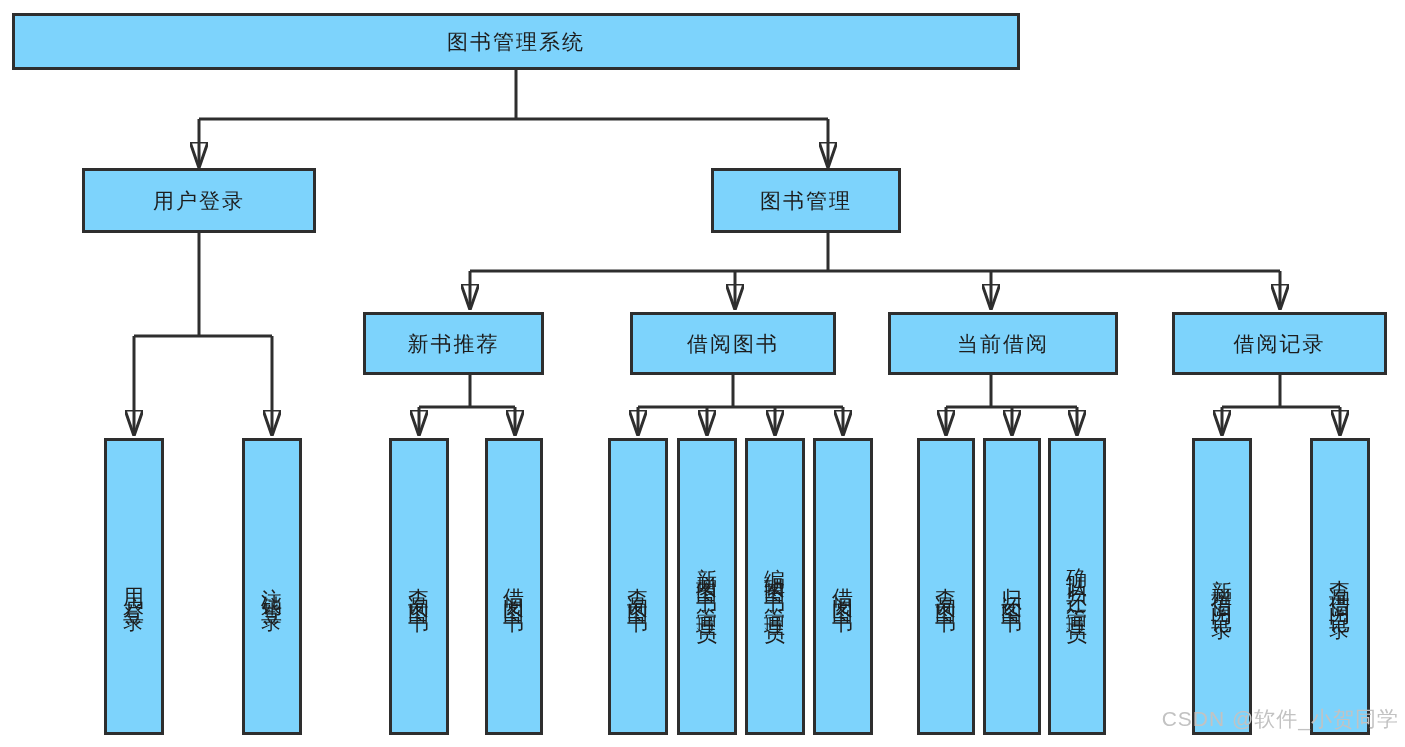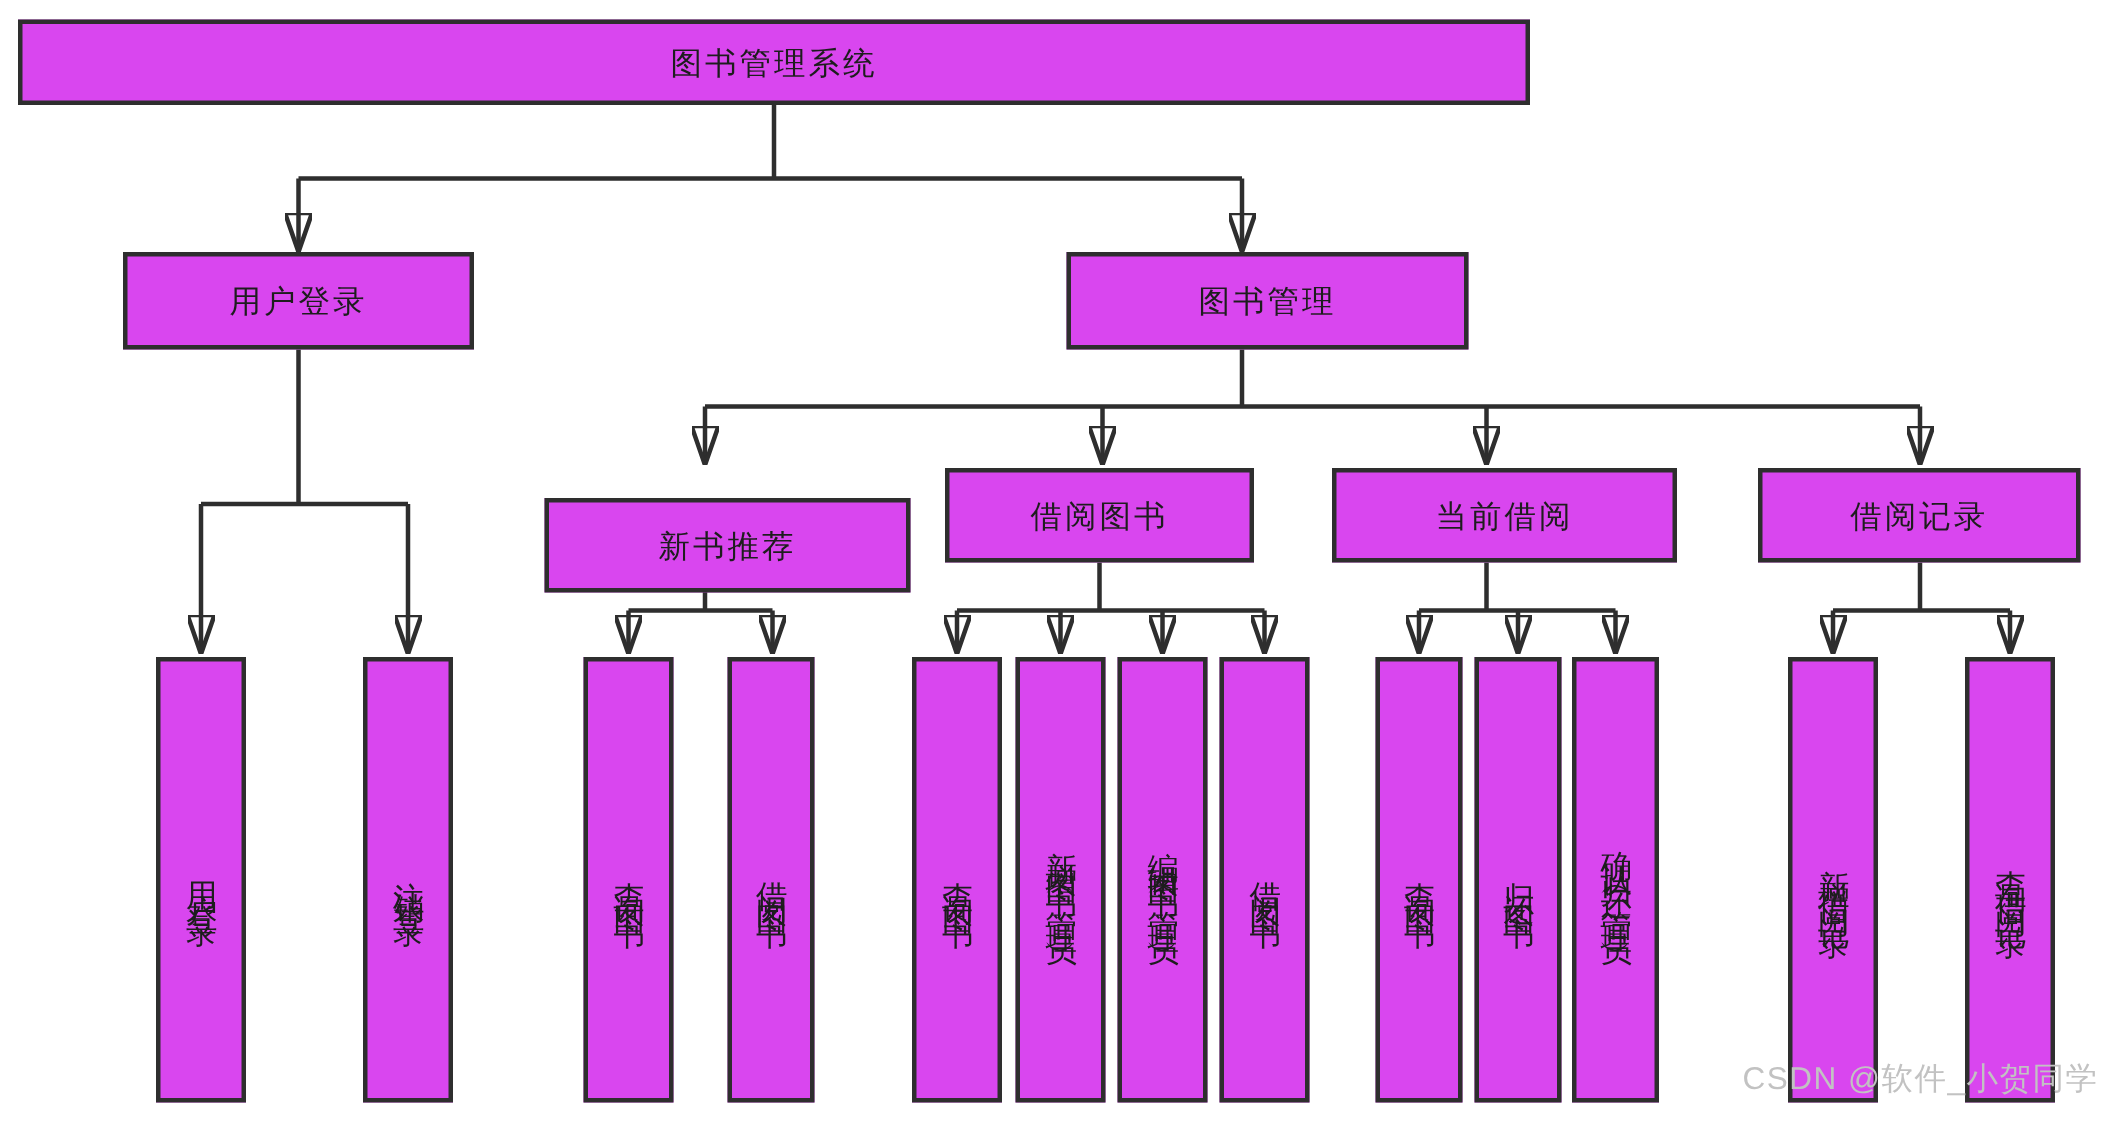--- a/index.html
+++ b/index.html
@@ -27,21 +27,21 @@
     pointer-events: none;
   }
   .connectors path, .connectors line {
     stroke: var(--line, #2e2e2e);
     stroke-width: 3;
     fill: none;
   }
   .node {
     position: absolute;
     box-sizing: border-box;
-    background: #d946ef;
+    background: #7dd3fc;
     border: 3px solid var(--line, #2e2e2e);
     display: flex;
     align-items: center;
     justify-content: center;
     color: var(--text, #1d1d1d);
   }
   .hnode .label {
     font-size: 21px;
     letter-spacing: 2px;
     white-space: nowrap;
@@ -125,25 +125,25 @@
     </g>
   </svg>
 
   <div class="node hnode" style="left:12px;top:13px;width:1008px;height:57px">
     <span class="label">图书管理系统</span>
   </div>
 
   <div class="node hnode" style="left:82px;top:168px;width:234px;height:65px">
     <span class="label">用户登录</span>
   </div>
-  <div class="node hnode" style="left:711px;top:168px;width:268px;height:65px">
+  <div class="node hnode" style="left:711px;top:168px;width:190px;height:65px">
     <span class="label">图书管理</span>
   </div>
 
-  <div class="node hnode" style="left:363px;top:332px;width:244px;height:63px">
+  <div class="node hnode" style="left:363px;top:312px;width:181px;height:63px">
     <span class="label">新书推荐</span>
   </div>
   <div class="node hnode" style="left:630px;top:312px;width:206px;height:63px">
     <span class="label">借阅图书</span>
   </div>
   <div class="node hnode" style="left:888px;top:312px;width:230px;height:63px">
     <span class="label">当前借阅</span>
   </div>
   <div class="node hnode" style="left:1172px;top:312px;width:215px;height:63px">
     <span class="label">借阅记录</span>

